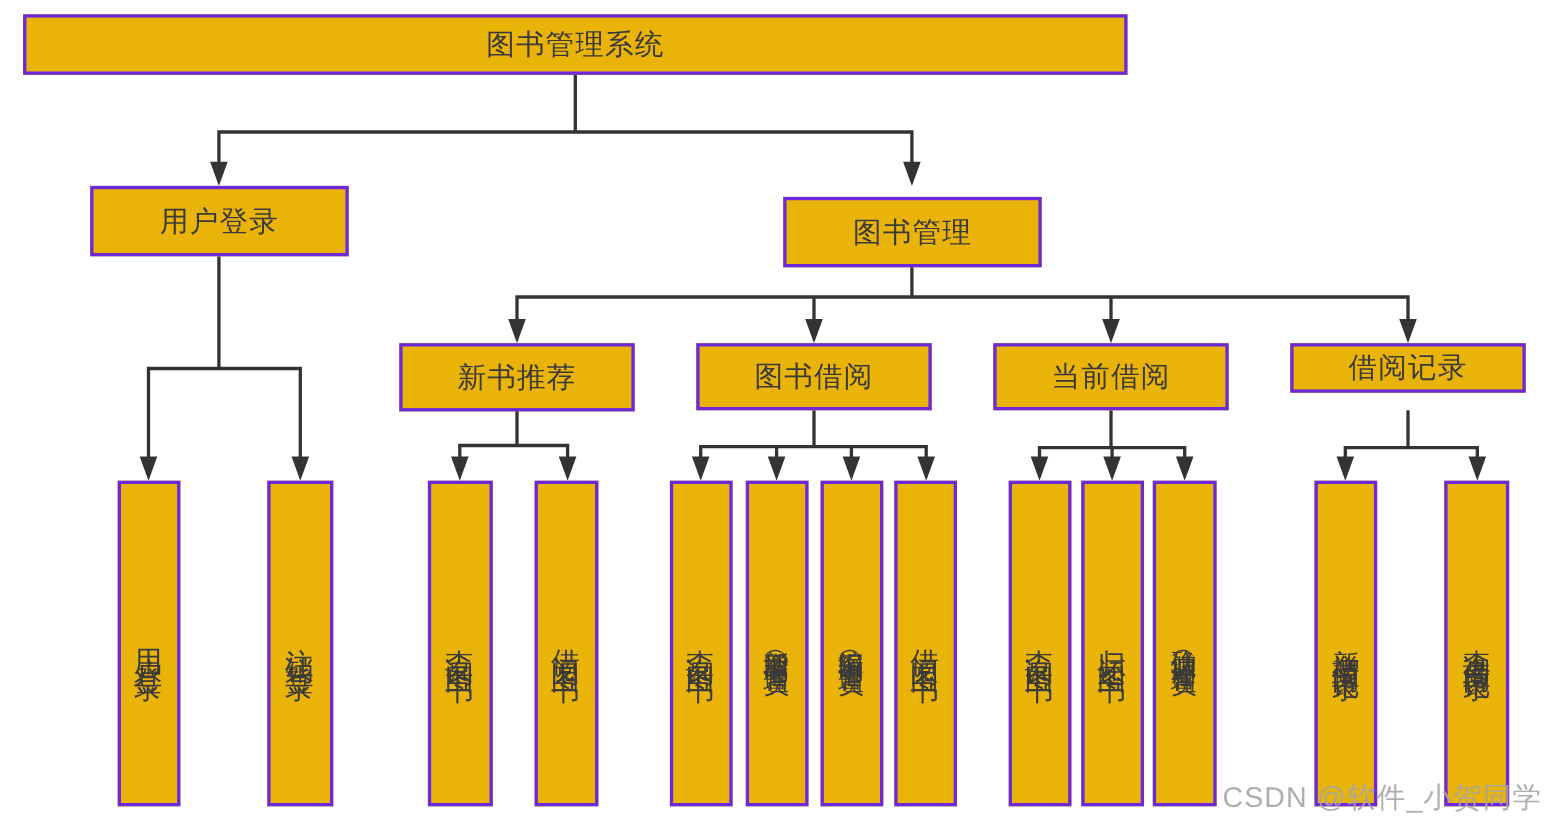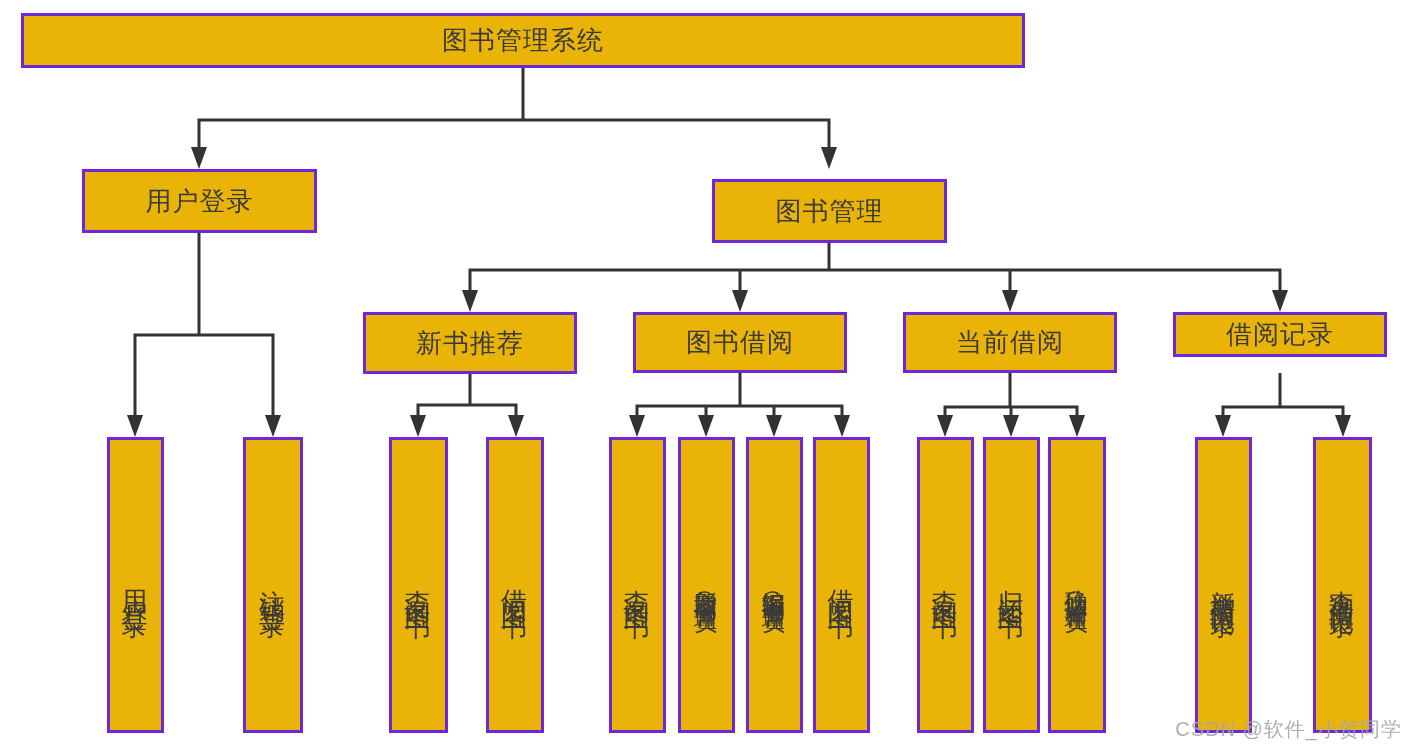--- a/index.html
+++ b/index.html
@@ -27,21 +27,21 @@
     text-orientation:mixed;
     white-space:nowrap;
     font-size:26px;
     letter-spacing:8px;
   }
   .vtext.medium{font-size:25px;letter-spacing:5px;}
   .vtext.long{font-size:23px;letter-spacing:3px;}
   .watermark{
     position:absolute;
     right:3px;bottom:4px;
-    font-size:20px;
+    font-size:26px;
     color:#a6a6a6;
     opacity:.9;
     z-index:3;
     letter-spacing:1px;
   }
 </style>
 </head>
 <body>
 
 <div class="canvas">

